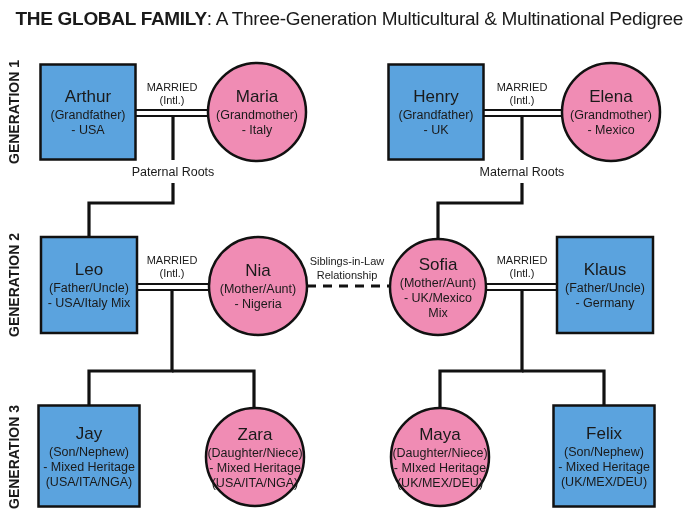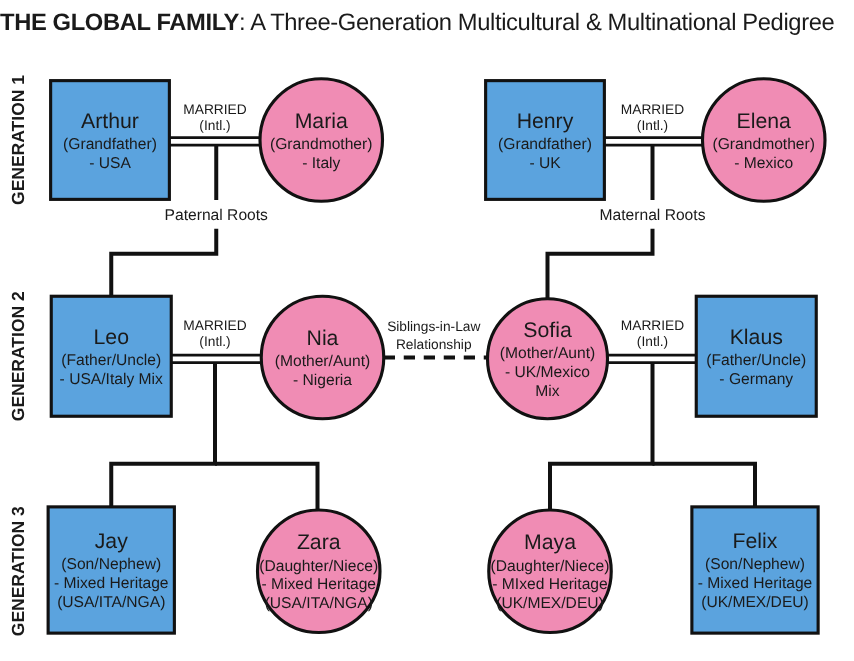--- a/index.html
+++ b/index.html
@@ -1,18 +1,18 @@
 <!DOCTYPE html>
 <html><head>
   <meta charset="utf-8">
   <style>
     html, body { margin: 0; padding: 0; background: #ffffff; }
     body { width: 683px; height: 529px; position: relative; overflow: hidden;
            font-family: "Liberation Sans", "DejaVu Sans", sans-serif; color: #1a1a1a; }
-    .title { position: absolute; left: 0; top: 8px; width: 683px; text-align: left;
+    .title { position: absolute; left: 0; top: 8px; width: 683px; text-align: right;
              font-size: 19px; letter-spacing: -0.3px; white-space: nowrap; }
     .title .bold { font-weight: bold; }
     svg#diagram { position: absolute; left: 0; top: 0; }
     .gen-label { font-family: "Liberation Sans", sans-serif; font-weight: bold; font-size: 14px; fill: #1a1a1a; }
     .node-name { font-family: "Liberation Sans", sans-serif; font-size: 17px; fill: #1a1a1a; }
     .node-sub { font-family: "Liberation Sans", sans-serif; font-size: 12.5px; fill: #1a1a1a; }
     .rel-label { font-family: "Liberation Sans", sans-serif; font-size: 11px; fill: #1a1a1a; }
     .roots-label { font-family: "Liberation Sans", sans-serif; font-size: 12.5px; fill: #1a1a1a; }
   </style>
 </head>

